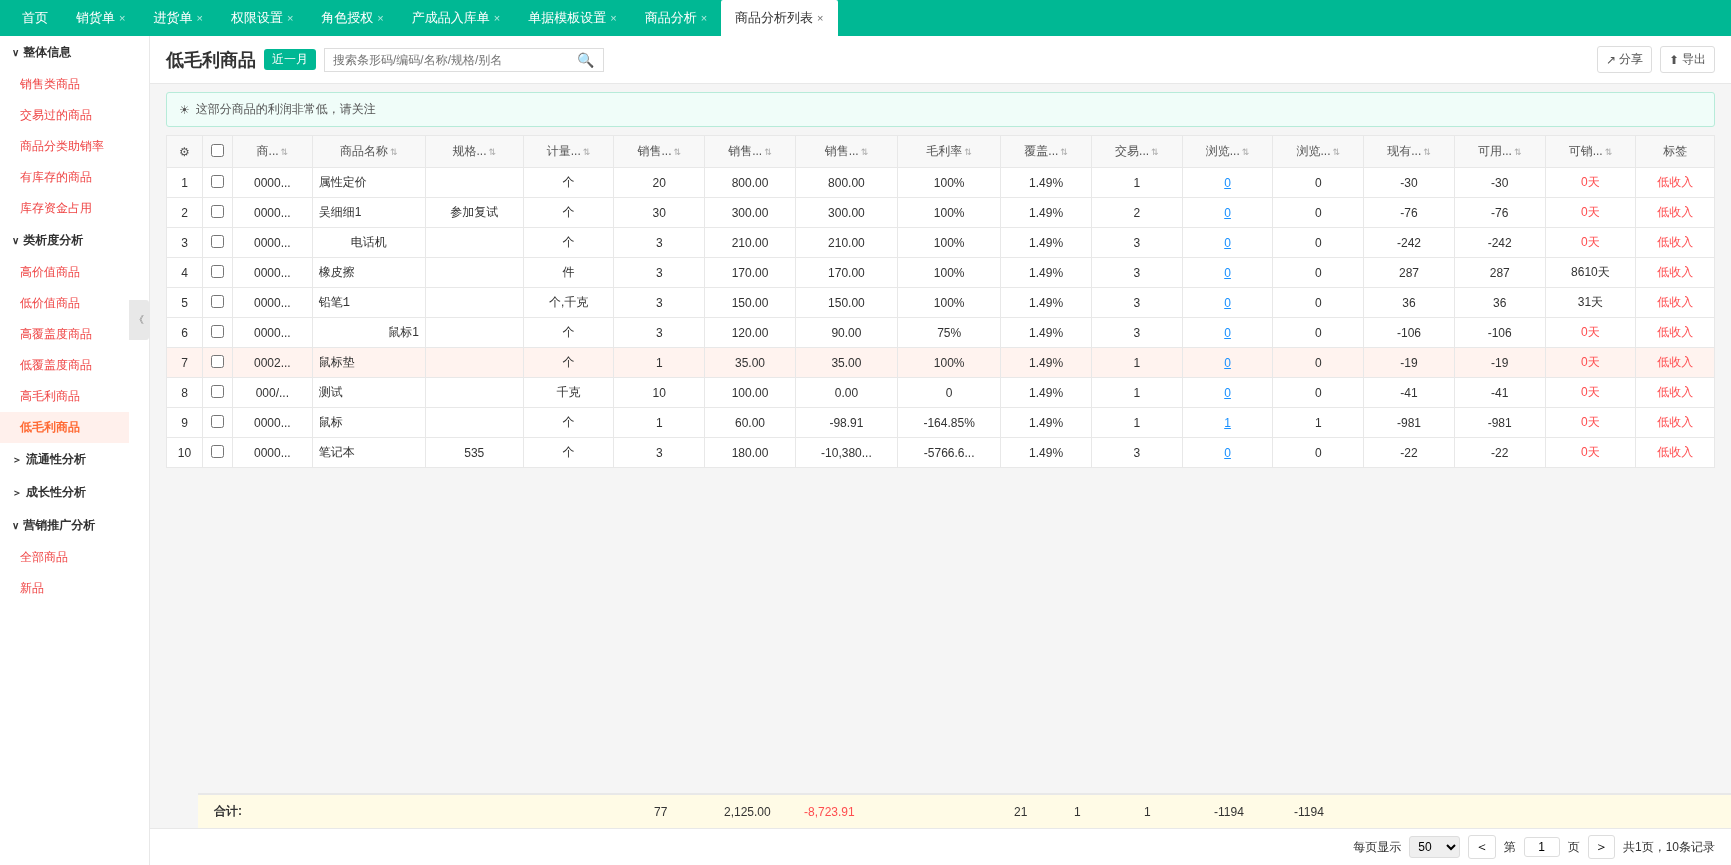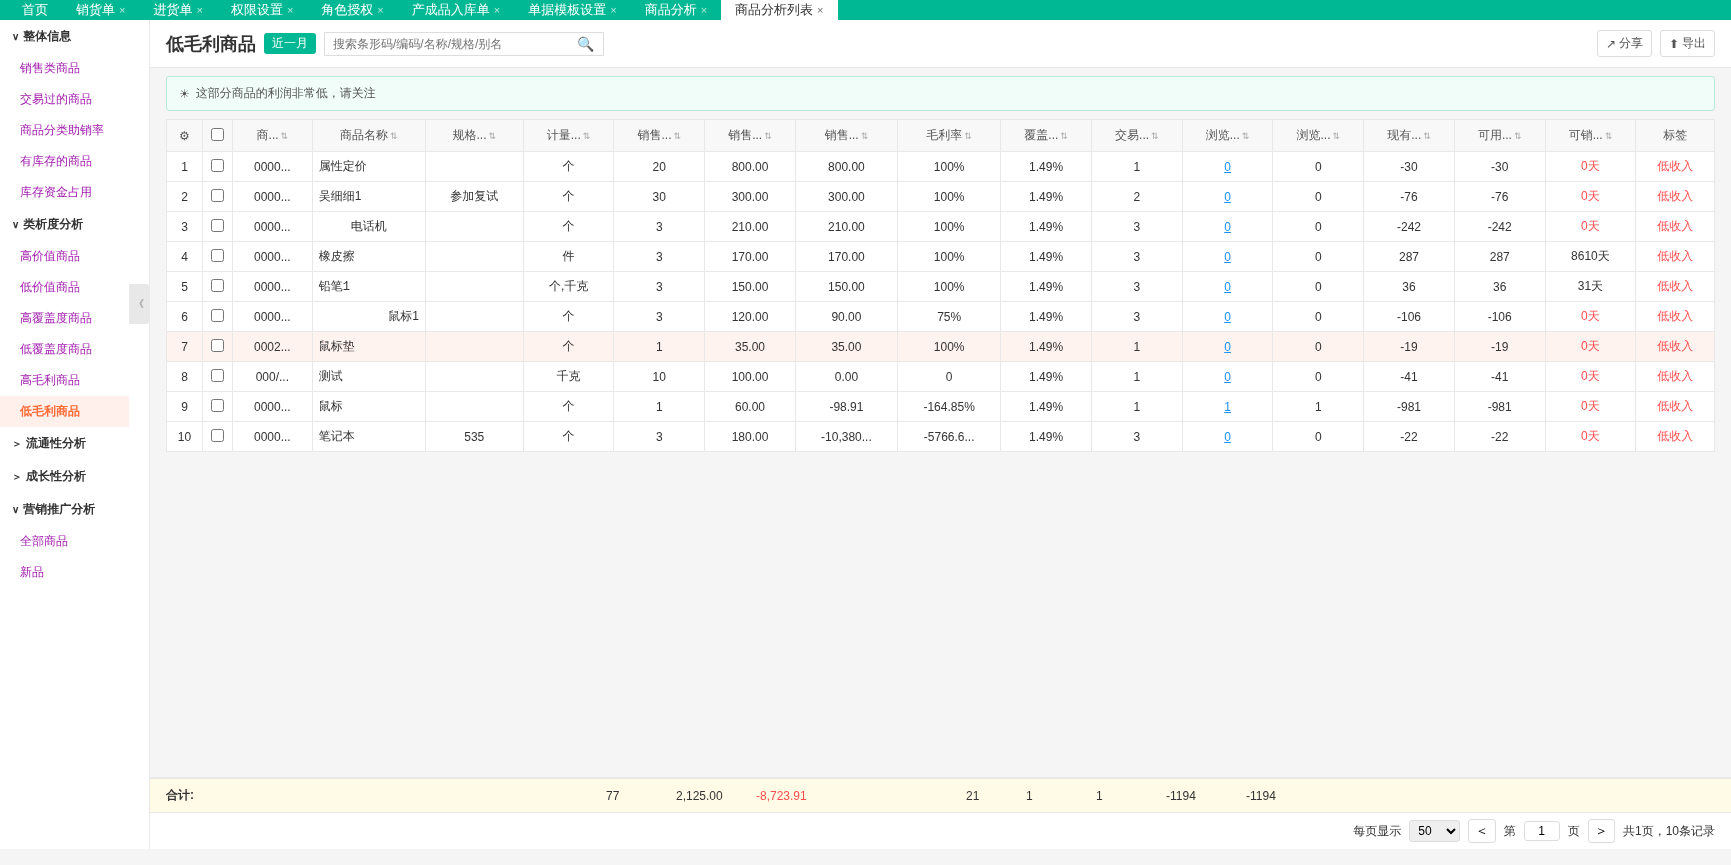--- a/index.html
+++ b/index.html
@@ -1,32 +1,32 @@
 <!DOCTYPE html>
 <html><head>
   <meta charset="utf-8">
   <style>
     * { margin: 0; padding: 0; box-sizing: border-box; }
     body { font-family: "Microsoft YaHei", Arial, sans-serif; font-size: 12px; background: #f5f5f5; color: #333; width: 1731px; min-height: 865px; overflow-x: hidden; }
     
     
-    .top-nav { background: #00b894; display: flex; align-items: center; height: 20px; padding: 0 8px; }
+    .top-nav { background: #00b894; display: flex; align-items: center; height: 36px; padding: 0 8px; }
     .top-nav .nav-item { color: #fff; padding: 0 14px; height: 36px; display: flex; align-items: center; cursor: pointer; font-size: 13px; white-space: nowrap; }
     .top-nav .nav-item.active { background: #fff; color: #333; border-radius: 2px 2px 0 0; }
     .top-nav .nav-item .close-x { margin-left: 4px; font-size: 11px; opacity: 0.7; }
     
     
     .main-layout { display: flex; height: calc(865px - 36px); }
     
     
     .sidebar { width: 150px; background: #fff; border-right: 1px solid #e8e8e8; overflow-y: auto; flex-shrink: 0; }
     .sidebar-group { }
     .sidebar-group-title { display: flex; align-items: center; padding: 8px 12px; color: #333; font-size: 12px; cursor: pointer; font-weight: bold; }
     .sidebar-group-title .arrow { margin-right: 4px; font-size: 10px; }
-    .sidebar-item { padding: 7px 12px 7px 20px; color: #a21caf; cursor: pointer; font-size: 12px; white-space: nowrap; overflow: hidden; text-overflow: ellipsis; }
+    .sidebar-item { padding: 7px 12px 7px 20px; color: #ef4444; cursor: pointer; font-size: 12px; white-space: nowrap; overflow: hidden; text-overflow: ellipsis; }
     .sidebar-item.active { background: #fff0ec; color: #ff6b35; font-weight: bold; }
     
     
     .content-area { flex: 1; overflow: hidden; display: flex; flex-direction: column; }
     
     
     .content-header { display: flex; align-items: center; padding: 10px 16px; background: #fff; border-bottom: 1px solid #e8e8e8; gap: 8px; }
     .page-title { font-size: 18px; font-weight: bold; color: #333; }
     .tag-btn { background: #00b894; color: #fff; border: none; border-radius: 3px; padding: 2px 8px; font-size: 12px; cursor: pointer; }
     .search-box { flex: 1; max-width: 280px; display: flex; align-items: center; border: 1px solid #ddd; border-radius: 0; padding: 3px 8px; background: #fff; }
@@ -48,21 +48,21 @@
     .data-table tr.row-highlighted td { background: #fff3ef; }
     .th-sort { display: flex; align-items: center; justify-content: center; gap: 2px; cursor: pointer; }
     .sort-icon { font-size: 9px; color: #aaa; }
     .col-settings { display: flex; align-items: center; justify-content: center; gap: 4px; }
     
     
     .badge-red { color: #ff4d4f; }
     .link-style { color: #1890ff; text-decoration: underline; cursor: pointer; }
     
     
-    .table-footer { background: #fffbe6; border-top: 2px solid #e8e8e8; padding: 8px 16px; display: flex; align-items: center; }
+    .table-footer { background: #fffbe6; border-top: 2px solid #e8e8e8; padding: 8px 16px; display: flex; align-items: center; margin-left: 48px; }
     .footer-label { font-weight: bold; margin-right: 16px; }
     
     
     .pagination-bar { background: #fff; border-top: 1px solid #e8e8e8; padding: 6px 16px; display: flex; align-items: center; justify-content: flex-end; gap: 8px; font-size: 12px; }
     .page-size-select { border: 1px solid #ddd; padding: 2px 4px; border-radius: 3px; font-size: 12px; }
     .page-btn { border: 1px solid #ddd; background: #fff; padding: 2px 6px; border-radius: 3px; cursor: pointer; }
     .page-input { border: 1px solid #ddd; width: 36px; text-align: center; padding: 2px 4px; border-radius: 3px; font-size: 12px; }
     
     
     .collapse-btn { width: 20px; height: 40px; background: #e8e8e8; display: flex; align-items: center; justify-content: center; cursor: pointer; font-size: 10px; color: #666; border-radius: 0 3px 3px 0; }

